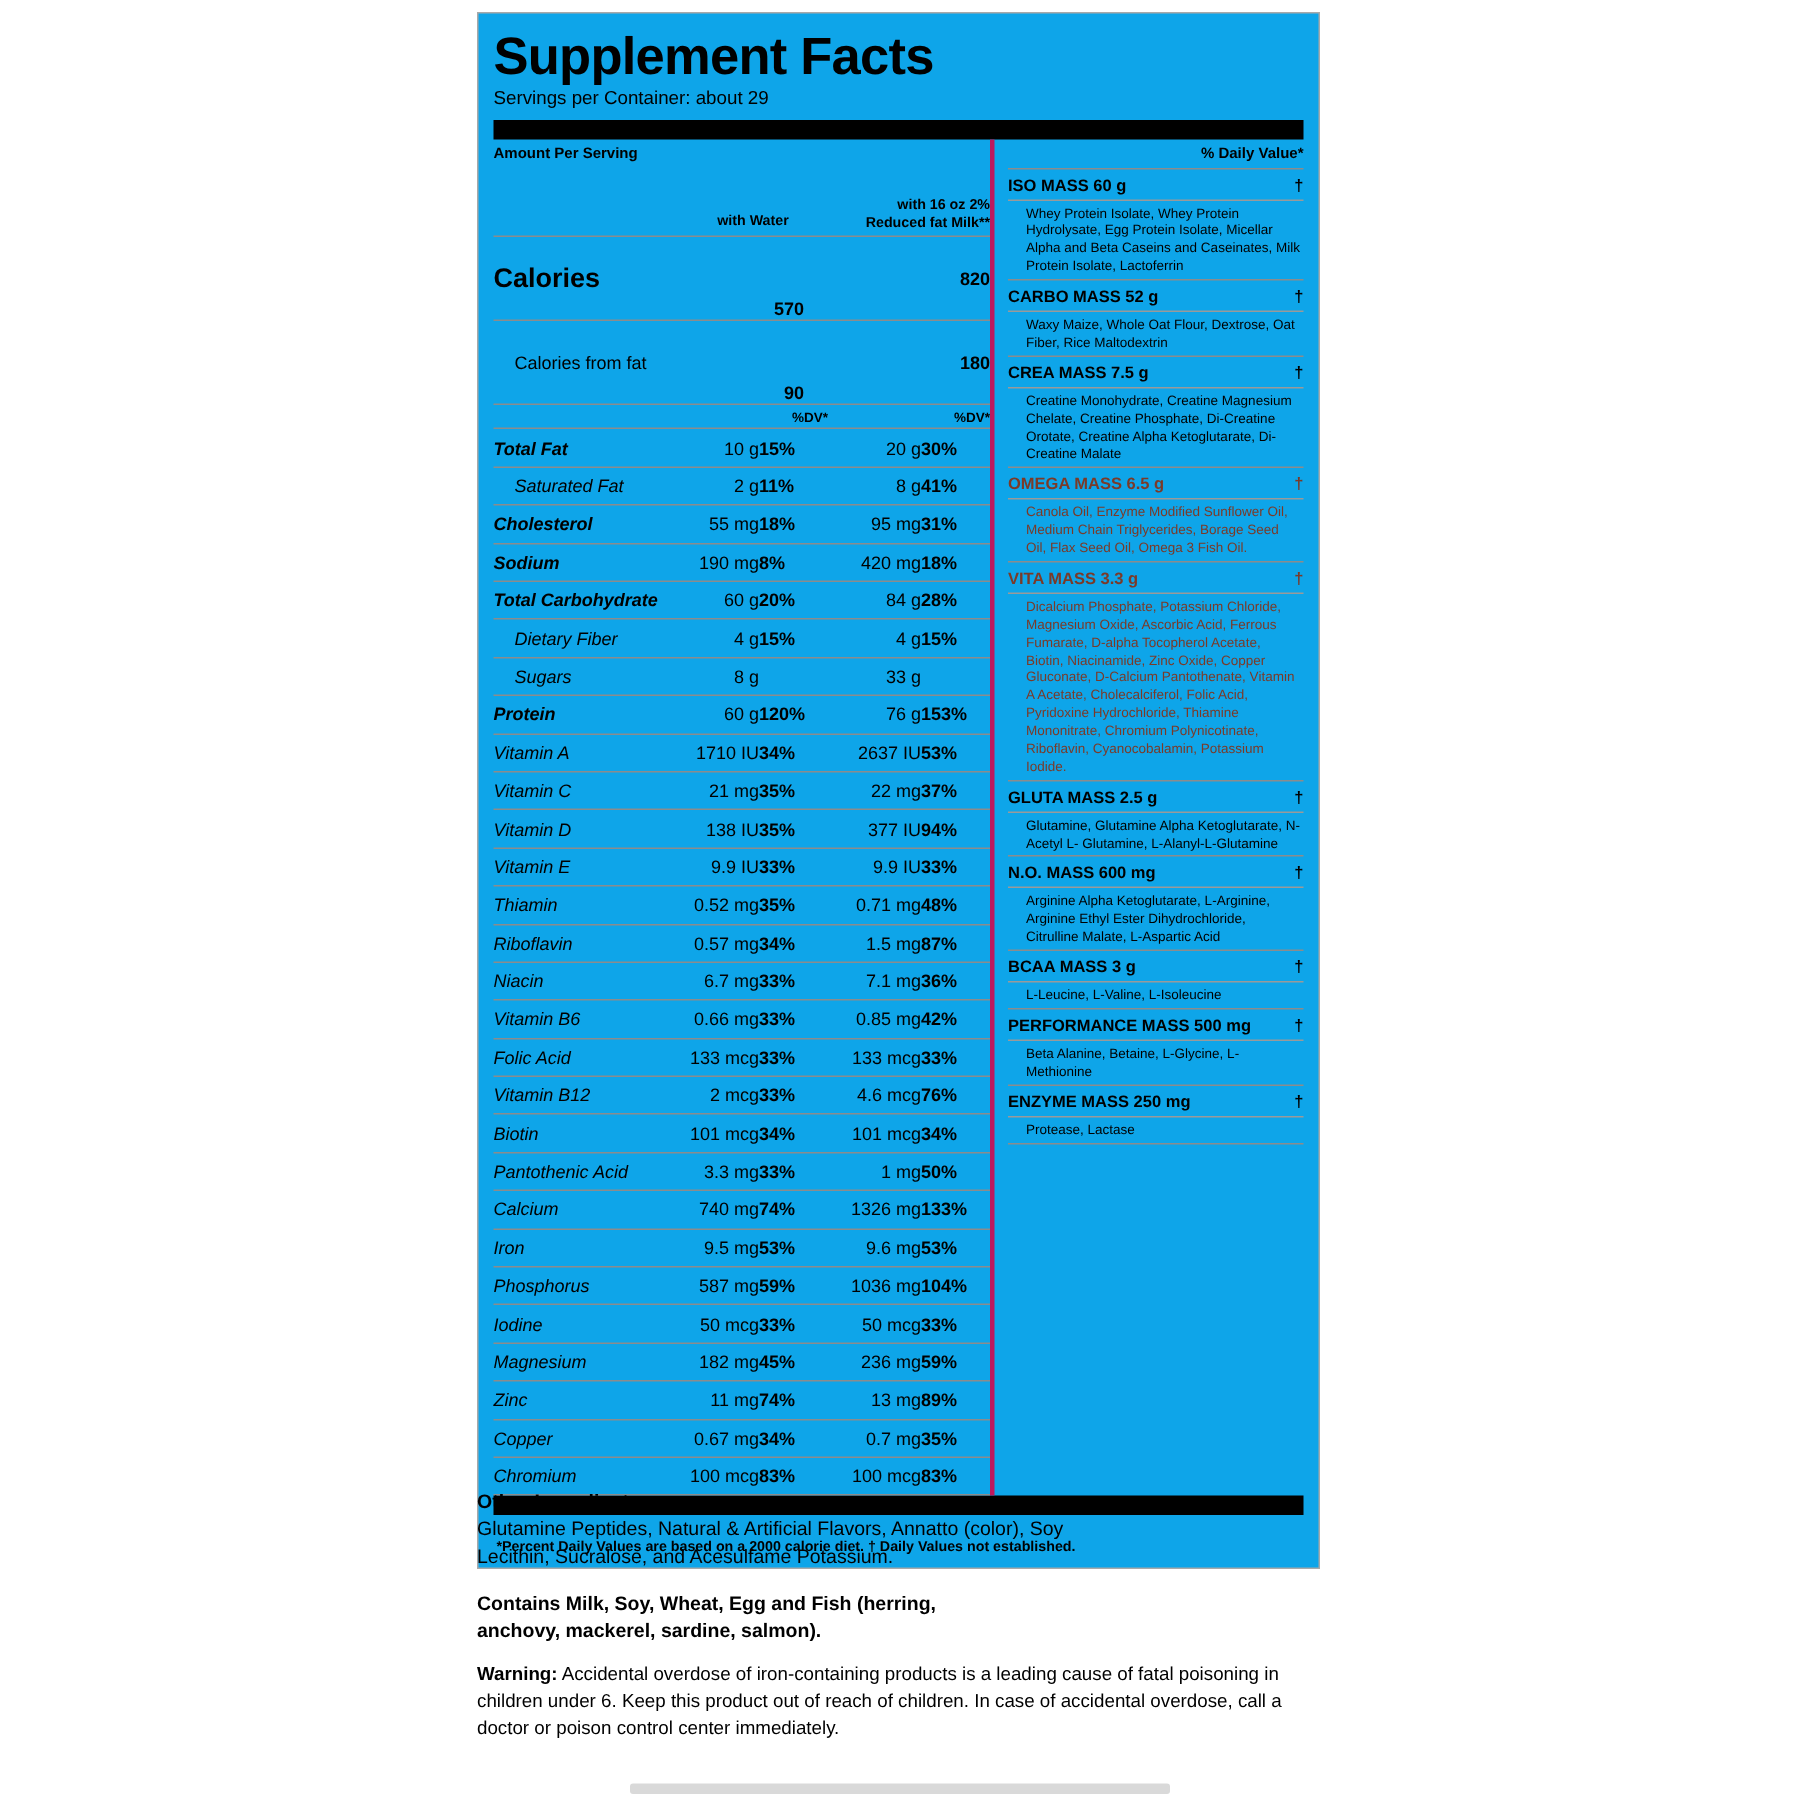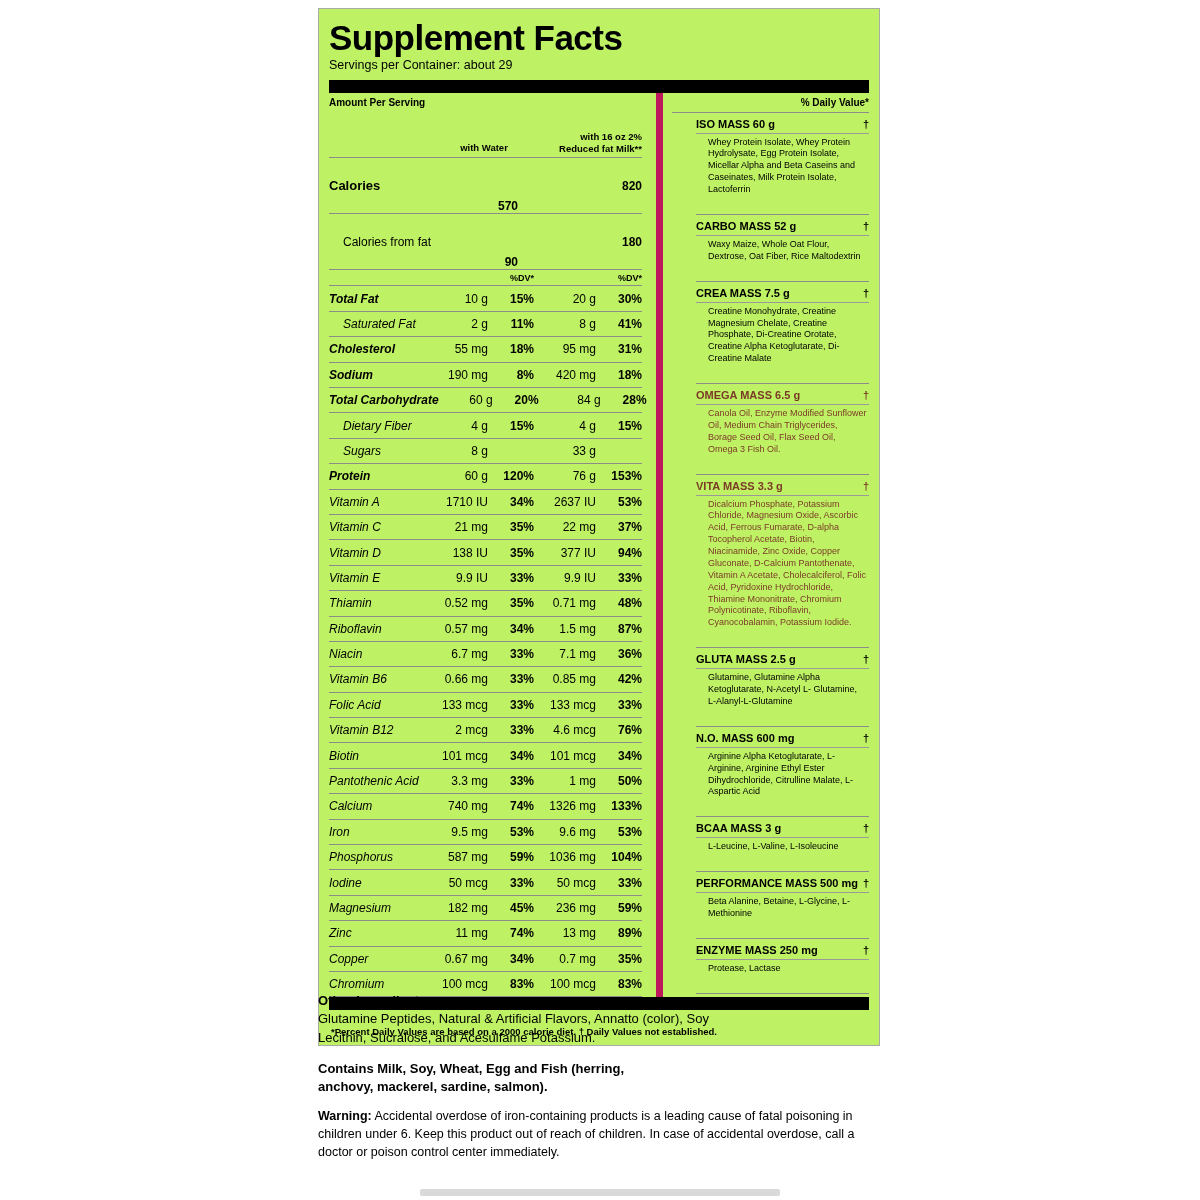--- a/index.html
+++ b/index.html
@@ -1,60 +1,60 @@
 <!DOCTYPE html>
 <html><head>
 <meta charset="utf-8">
 <style>
   * { margin:0; padding:0; box-sizing:border-box; }
   html,body { background:#fff; }
   body { width:1200px; height:1200px; font-family:"Liberation Sans", sans-serif; color:#000; }
   .page { position:relative; width:1200px; height:1200px; background:#fff; overflow:hidden; }
 
   .facts-box { position:absolute; left:318px; top:8px; width:562px; min-height:966px;
-               border:1px solid #a9a9a9; background:#bef264; padding:2px 0 8px; }
+               border:1px solid #a9a9a9; background:#0ea5e9; padding:2px 0 8px; }
   .facts-header { padding:8px 10px 0; }
   .title { font-size:35px; font-weight:bold; letter-spacing:-0.5px; line-height:1.08; }
   .serving { font-size:12.5px; line-height:1.42; }
   .black-bar { height:13px; background:#000; margin:5px 10px 0; }
   .black-bar.bottom { margin-top:0; }
 
   .columns { display:flex; margin:0 10px; }
-  .left-col { width:334px; border-right:7px solid #be185d; padding-right:14px; }
+  .left-col { width:334px; border-right:3px solid #be185d; padding-right:0; }
   .right-col { flex:1; padding-left:9px; }
 
   .aps-row { font-size:10px; font-weight:bold; padding:4px 0 2px; }
   .col-heads { display:grid; grid-template-columns:1fr 100px 108px; align-items:end;
                padding-bottom:3px; border-bottom:1px solid #8c8c8c;
                font-size:9.5px; font-weight:bold; line-height:1.25; }
   .h-water { text-align:center; padding-bottom:1px;margin-top:32px; }
   .h-milk { text-align:right; }
 
   .cal-row { display:grid; grid-template-columns:1fr 100px 108px; align-items:center;
              min-height:24px; border-bottom:1px solid #8c8c8c; font-size:12px; }
-  .cal-row .rl { font-weight:bold; font-size:13px; white-space:nowrap; }
+  .cal-row .rl { font-weight:bold; font-size:18px; white-space:nowrap; }
   .cal-row.cff .rl { font-weight:normal; font-size:12px; padding-left:14px; }
   .cal-row .v { text-align:right; font-weight:bold; }
   .cal-row .v1 { padding-right:16px;margin-top:41px; }
 
   .dv-row { display:grid; grid-template-columns:1fr 100px 108px; align-items:center;
             min-height:16px; border-bottom:1px solid #8c8c8c; font-size:9px; font-weight:bold; }
   .dv-row .v { text-align:right; }
 
   .n-row { display:grid; grid-template-columns:1fr 54px 46px 62px 46px; align-items:center;
            min-height:25.4px; border-bottom:1px solid #8c8c8c; font-size:12px; }
   .n-row .cell { white-space:nowrap; }
   .n-row .c0 { text-align:left;font-style:italic; }
   .n-row .c1, .n-row .c3 { text-align:right; }
-  .n-row .c2, .n-row .c4 { text-align:right; font-weight:bold; }
+  .n-row .c2, .n-row .c4 { text-align:left; font-weight:bold; }
   .n-row.bold .c0 { font-weight:bold; }
   .n-row.indent .c0 { padding-left:14px; }
 
   .dv-head { text-align:right; font-size:10px; font-weight:bold; padding:4px 0; border-bottom:1px solid #8c8c8c; }
-  .blend { border-bottom:1px solid #8c8c8c; padding-bottom:16px;margin-left:24px; }
+  .blend { border-bottom:1px solid #8c8c8c; padding-bottom:0; }
   .blend-head { display:flex; justify-content:space-between; align-items:center;
                 font-size:11px; font-weight:bold; padding:5px 0 3px; border-bottom:1px solid #9a9a9a; }
   .blend-ing { font-size:9px; line-height:1.32; padding:3px 2px 2px 12px; }
 
   .footnote { font-size:9.5px; font-weight:bold; padding:16px 12px 0; }
 
   .below { position:absolute; left:318px; font-size:13px; line-height:1.42; }
   .oi { top:992px; width:440px; }
   .oi-title { font-weight:bold; }
   .contains-block { top:1060px; width:332px; font-weight:bold; }

